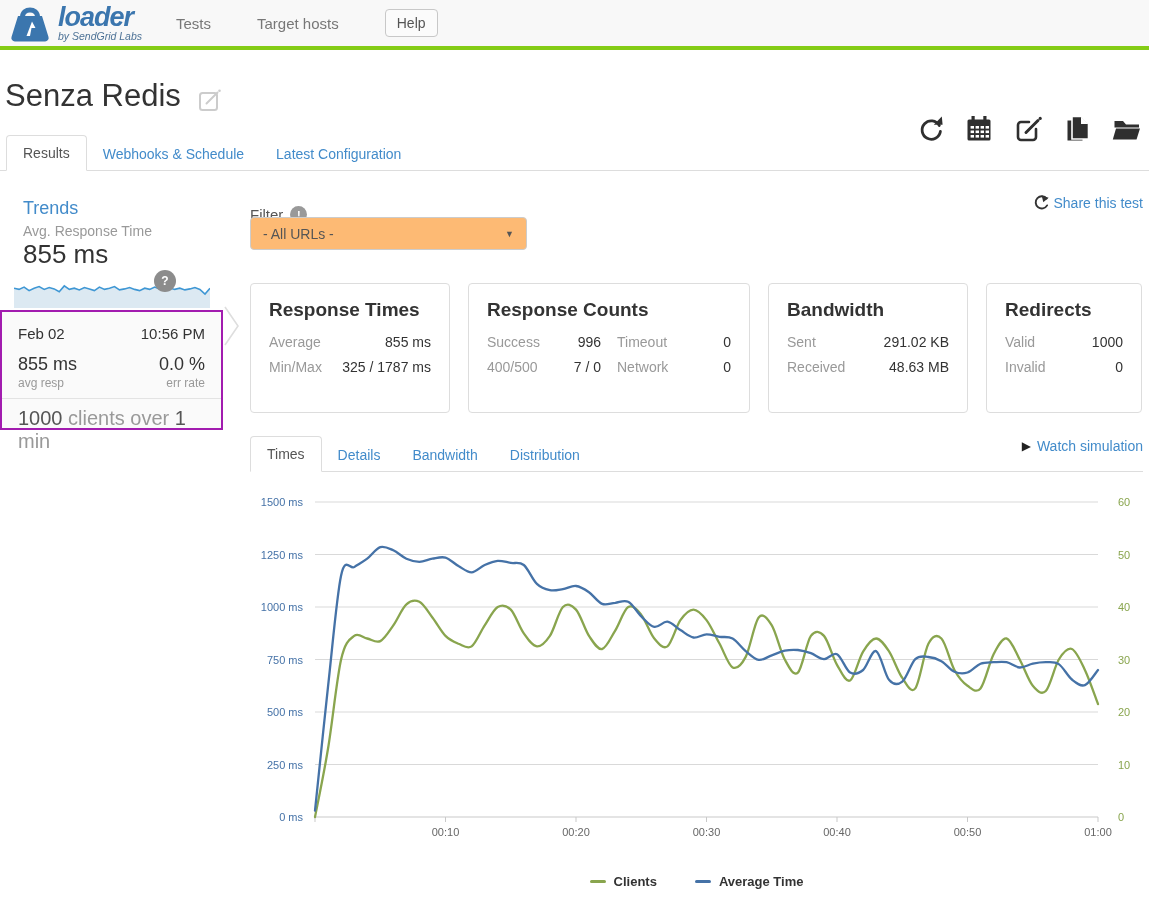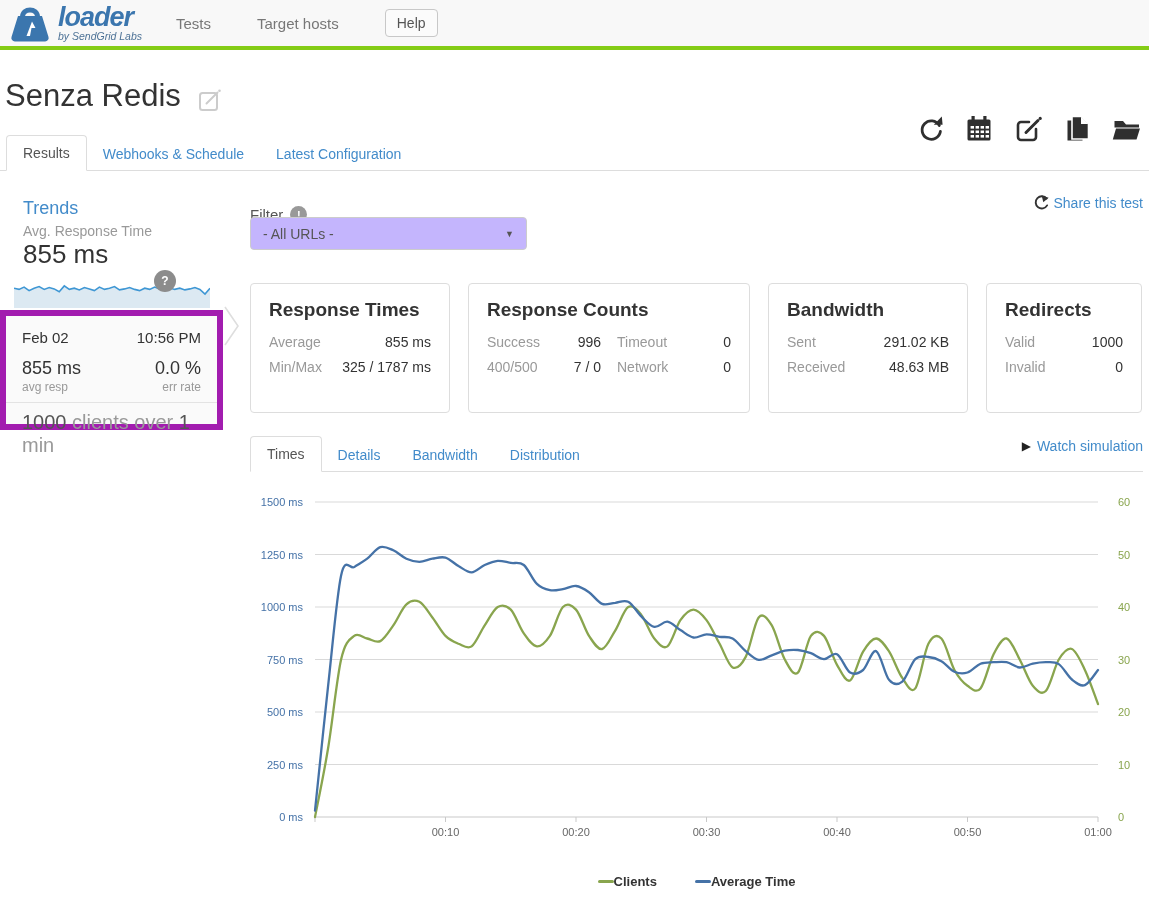--- a/index.html
+++ b/index.html
@@ -38,36 +38,36 @@
   
   .sidebar { position:absolute; left:0; top:186px; width:223px; height:260px; }
   .trends-heading { margin:12px 0 4px 23px; font-size:18px; color:#428bca; cursor:pointer; }
   .metric-label { margin-left:23px; font-size:14px; color:#999; }
   .metric-value { margin-left:23px; font-size:26px; color:#333; line-height:30px; }
   .spark-wrap { position:absolute; left:14px; top:92px; width:196px; height:30px; }
   .q-badge { position:absolute; left:154px; top:84px; width:22px; height:22px; border-radius:50%;
              background:#8c8c8c; color:#fff; font-size:12px; font-weight:bold;
              display:flex; align-items:center; justify-content:center; cursor:pointer; }
   .runs-box { position:absolute; left:0; top:124px; width:223px; height:120px;
-              border:6px solid #a21caf; background:#fafafa; padding:0 16px; cursor:pointer; }
+              border:2px solid #a21caf; background:#fafafa; padding:0 16px; cursor:pointer; }
   .run-row1 { display:flex; justify-content:space-between; padding-top:13px; font-size:15px; color:#333; }
   .run-row2 { display:flex; justify-content:space-between; margin-top:12px; font-size:18px; color:#333; }
   .run-caps { display:flex; justify-content:space-between; margin-top:1px; font-size:12px; color:#999; }
   .run-row3 { border-top:1px solid #e3e3e3; margin:8px -16px 0; padding:8px 16px 0; font-size:20px; color:#999; }
   .run-row3 b { color:#555; font-weight:normal; }
   .run-chevron { position:absolute; left:223px; top:118px; }
 
   
   .main { position:absolute; left:250px; top:186px; width:893px; height:712px; }
   .filter-label { position:absolute; left:0; top:20px; font-size:15px; color:#555; display:flex; align-items:center; }
   .i-badge { width:17px; height:17px; border-radius:50%; background:#999; color:#fff;
              font-size:11px; font-weight:bold; display:flex; align-items:center; justify-content:center;
              margin-left:7px; cursor:pointer; }
   .url-select { position:absolute; left:0; top:31px; width:277px; height:33px; border:1px solid #ccc;
-                border-radius:4px; background:#c4b5fd; font-size:14px; color:#555;
+                border-radius:4px; background:#fdba74; font-size:14px; color:#555;
                 display:flex; align-items:center; padding:0 12px; cursor:pointer; }
   .url-select .caret { margin-left:auto; font-size:9px; color:#555; }
   .share-link { position:absolute; right:0; top:9px; font-size:14px; color:#428bca;
                 display:flex; align-items:flex-start; gap:5px; cursor:pointer; }
 
   
   .cards { position:absolute; left:0; top:97px; display:flex; gap:18px; }
   .card { border:1px solid #ddd; border-radius:4px; background:#fff; height:130px; padding:15px 18px; }
   .card h3 { font-size:19px; font-weight:bold; color:#333; margin-bottom:13px; }
   .crow { display:flex; align-items:baseline; margin-top:9px; font-size:14px; }
@@ -80,21 +80,21 @@
   
   .tabsrow.chart-tabs { top:248px; width:893px; padding-left:0; }
   .watch-link { position:absolute; right:0; top:252px; font-size:14px; color:#428bca;
                 display:flex; align-items:center; gap:6px; cursor:pointer; }
   .watch-link .play { color:#222; font-size:12px; }
 
   
   .chart-svg { position:absolute; left:0; top:300px; }
   .legend { position:absolute; left:0; top:688px; width:893px; display:flex;
             justify-content:center; gap:38px; }
-  .legend-item { display:flex; align-items:center; font-size:13px; font-weight:bold;
+  .legend-item { display:flex; align-items:center; gap:8px; font-size:13px; font-weight:bold;
                  color:#333; cursor:pointer; }
   .swatch { width:16px; height:3px; border-radius:2px; display:inline-block; }
 </style>
 </head>
 <body>
 
 <div class="page">
 
   <div class="topnav">
     <div class="brand">

